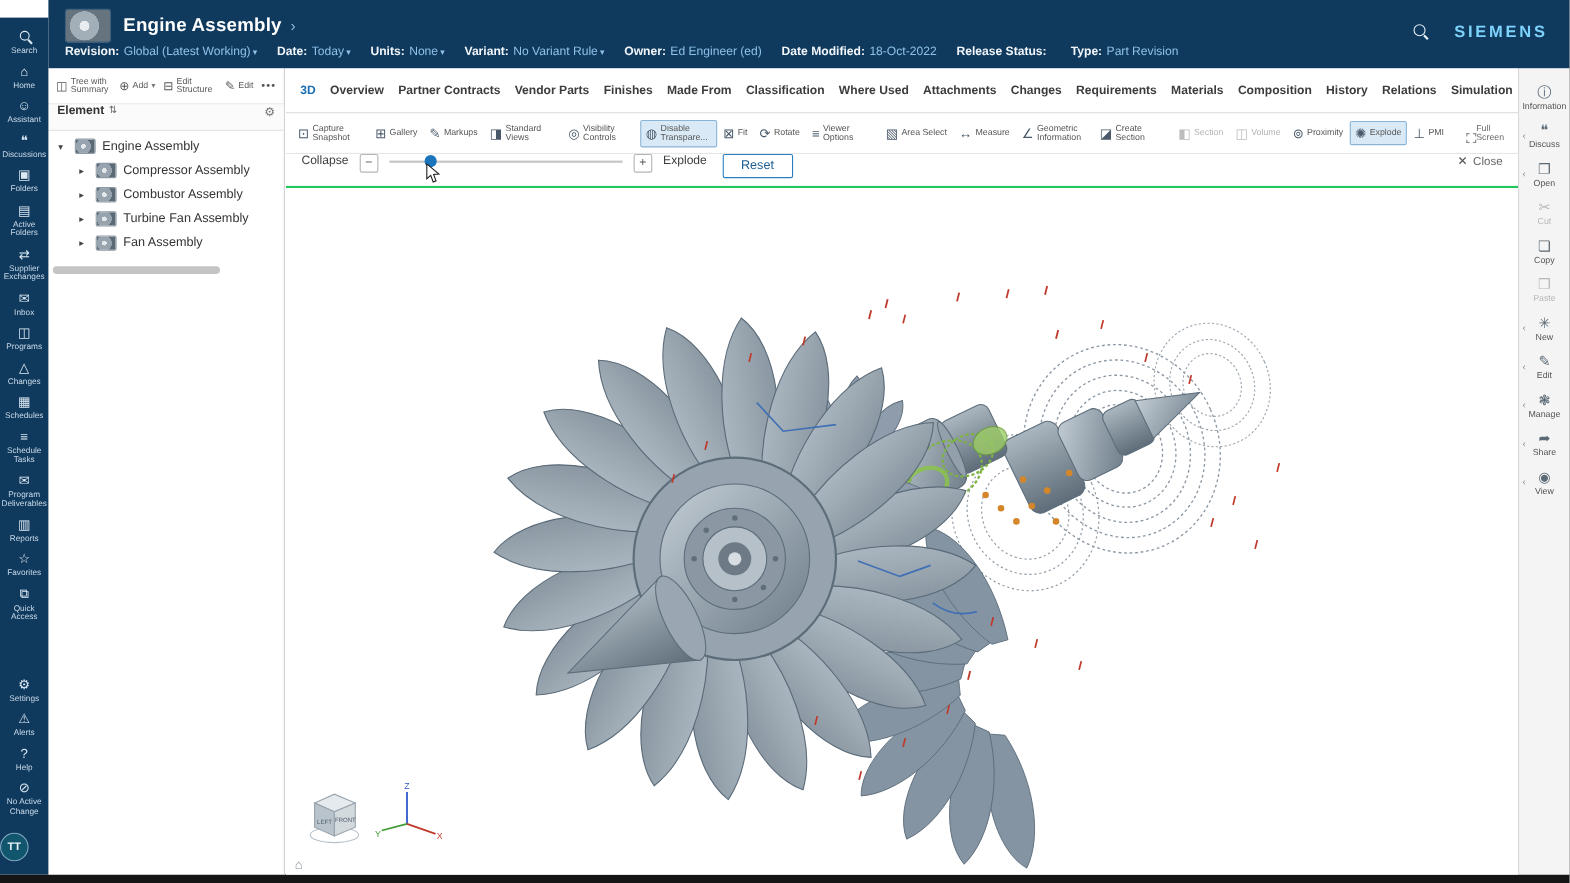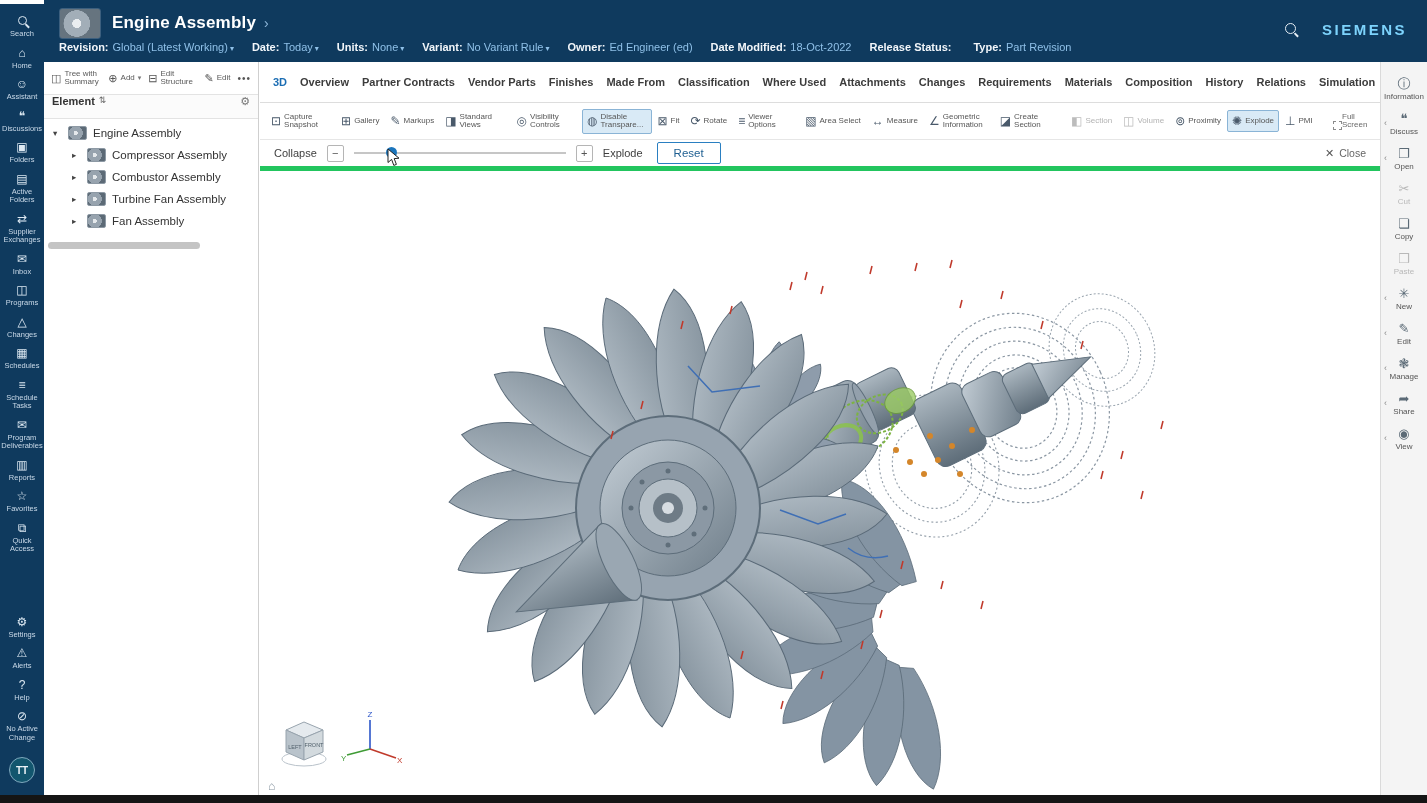--- a/index.html
+++ b/index.html
@@ -3,21 +3,21 @@
 <meta charset="utf-8">
 <style>
 *{box-sizing:border-box;margin:0;padding:0}
 body{margin:0;background:#000;font-family:"Liberation Sans",sans-serif}
 .app{position:relative;width:1427px;height:803px;background:#fff;overflow:hidden}
 
 
 .bottombar{position:absolute;left:0;right:0;bottom:0;height:8px;background:#151515}
 
 
-.rail{position:absolute;left:0;top:4px;width:44px;bottom:8px;background:#0f3a5e;display:flex;flex-direction:column;align-items:center;padding-top:8px;z-index:5}
+.rail{position:absolute;left:0;top:16px;width:44px;bottom:8px;background:#0f3a5e;display:flex;flex-direction:column;align-items:flex-start;padding-top:8px;z-index:5}
 .rail-item{width:44px;padding:3px 1px 5px;text-align:center;cursor:pointer;color:#d6e3ef}
 .rail-item .ic{display:block;font-size:12px;line-height:13px;color:#dce8f2}
 .rail-item .lb{display:block;font-size:7.5px;line-height:8.5px;margin-top:2px;color:#c9d9e8}
 .rail-spacer{flex:1}
 .rail-avatar{width:26px;height:26px;border-radius:50%;background:#12566e;border:1px solid #7fa8bd;color:#eaf3f8;font-size:10px;font-weight:bold;display:flex;align-items:center;justify-content:center;margin:10px 0 12px}
 .mag{position:relative;width:9px;height:9px;border:1.5px solid currentColor;border-radius:50%;display:inline-block}
 .mag::after{content:"";position:absolute;width:5px;height:1.5px;background:currentColor;transform:rotate(45deg);right:-4px;bottom:-2px}
 .mag-lg{width:11px;height:11px;color:#e6eef5}
 
 
@@ -62,21 +62,21 @@
 .vtool{display:flex;align-items:center;gap:3px;padding:3px 4px;border:1px solid transparent;border-radius:2px;cursor:pointer}
 .vtool .ic{font-size:12px;color:#49596a}
 .vtool .tx{max-width:46px;white-space:normal;line-height:8.5px}
 .vtool.active{background:#d9eaf6;border-color:#8ab4d6}
 .vtool.disabled{color:#b3b3b3}
 .vtool.disabled .ic{color:#bcbcbc}
 .vtool-right{margin-left:auto;display:flex;align-items:flex-end;gap:0;color:#6a6a6a;cursor:pointer}
 .fs-ic{width:9px;height:9px;border:1px dashed #8a8a8a;display:inline-block}
 .vtool-right .tx{max-width:32px;white-space:normal;line-height:8.5px}
 
-.explodebar{height:31px;display:flex;align-items:center;gap:10px;padding:0 14px;font-size:11px;color:#3e3e3e;border-bottom:5px solid #22c55e}
+.explodebar{height:31px;display:flex;align-items:flex-start;gap:10px;padding:0 14px;font-size:11px;color:#3e3e3e;border-bottom:2px solid #22c55e}
 .stepbtn{width:17px;height:17px;border:1px solid #b5b5b5;background:#fff;border-radius:2px;font-size:11px;line-height:13px;color:#555;cursor:pointer}
 .slider{position:relative;width:212px;height:14px;cursor:pointer}
 .slider .track{position:absolute;left:0;right:0;top:6px;height:2px;background:#c6c6c6}
 .slider .thumb{position:absolute;top:1px;width:11px;height:11px;border-radius:50%;background:#1b75bc;left:15%}
 .btn-reset{border:1px solid #2a7fc1;background:#fff;color:#1d5e91;font-weight:400;font-size:11.5px;padding:4px 16px;border-radius:2px;cursor:pointer;margin-left:4px}
 .closer{margin-left:auto;display:flex;align-items:center;gap:5px;color:#666;font-size:10.5px;cursor:pointer}
 .closer .x{font-size:11px;color:#555}
 
 .viewport{flex:1;position:relative;overflow:hidden;background:#fff}
 .engine{position:absolute;inset:0;width:100%;height:100%}

